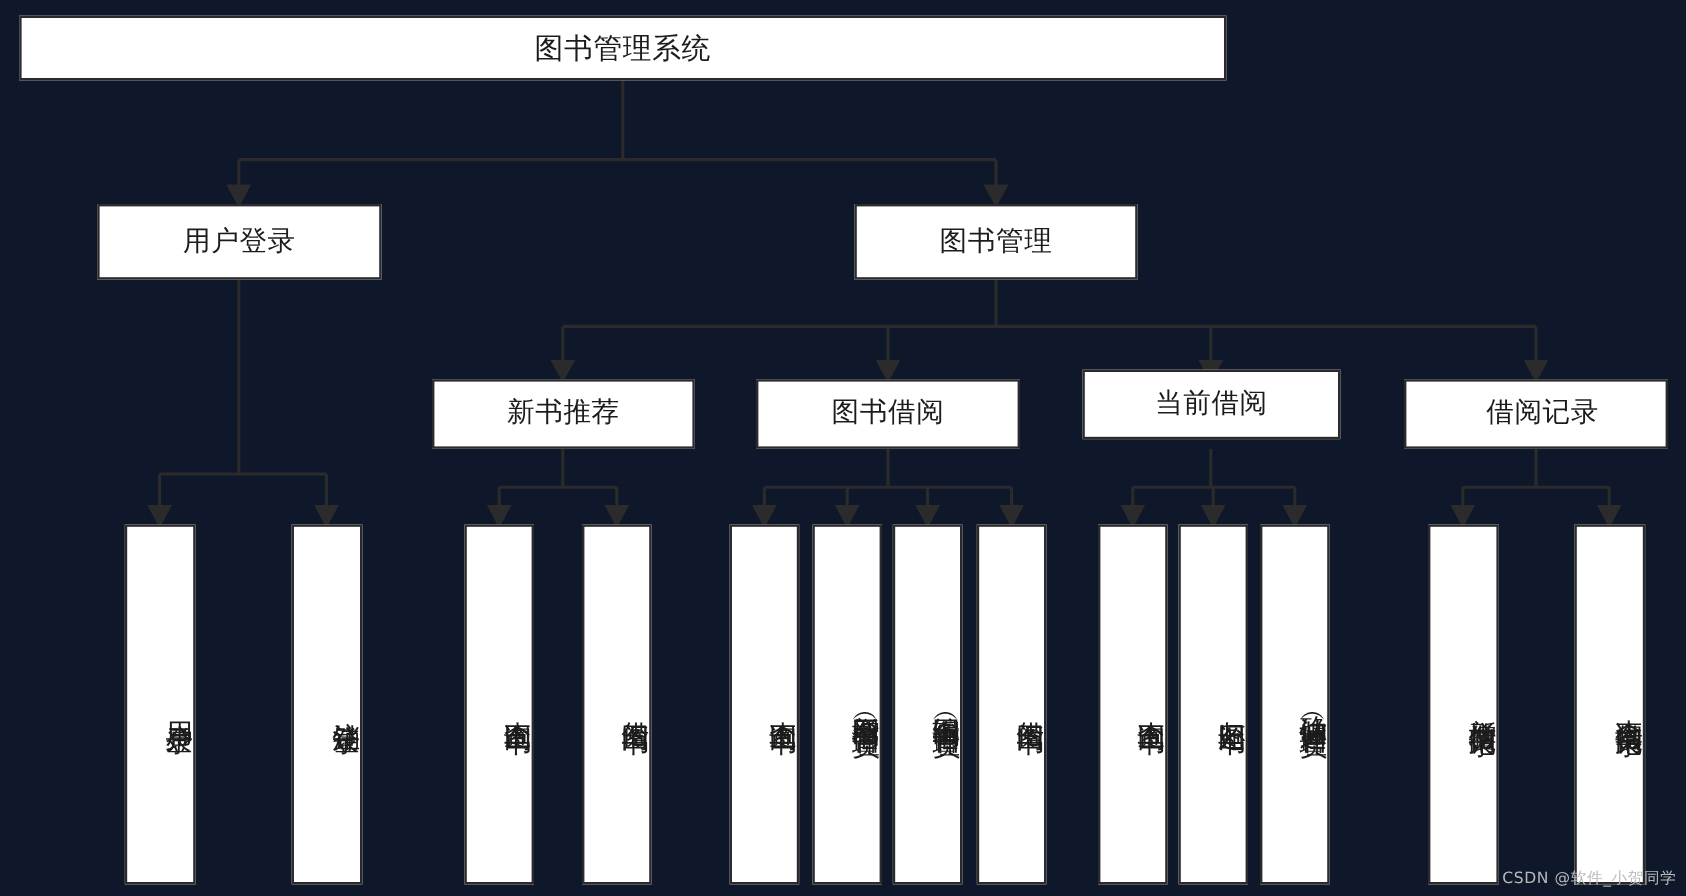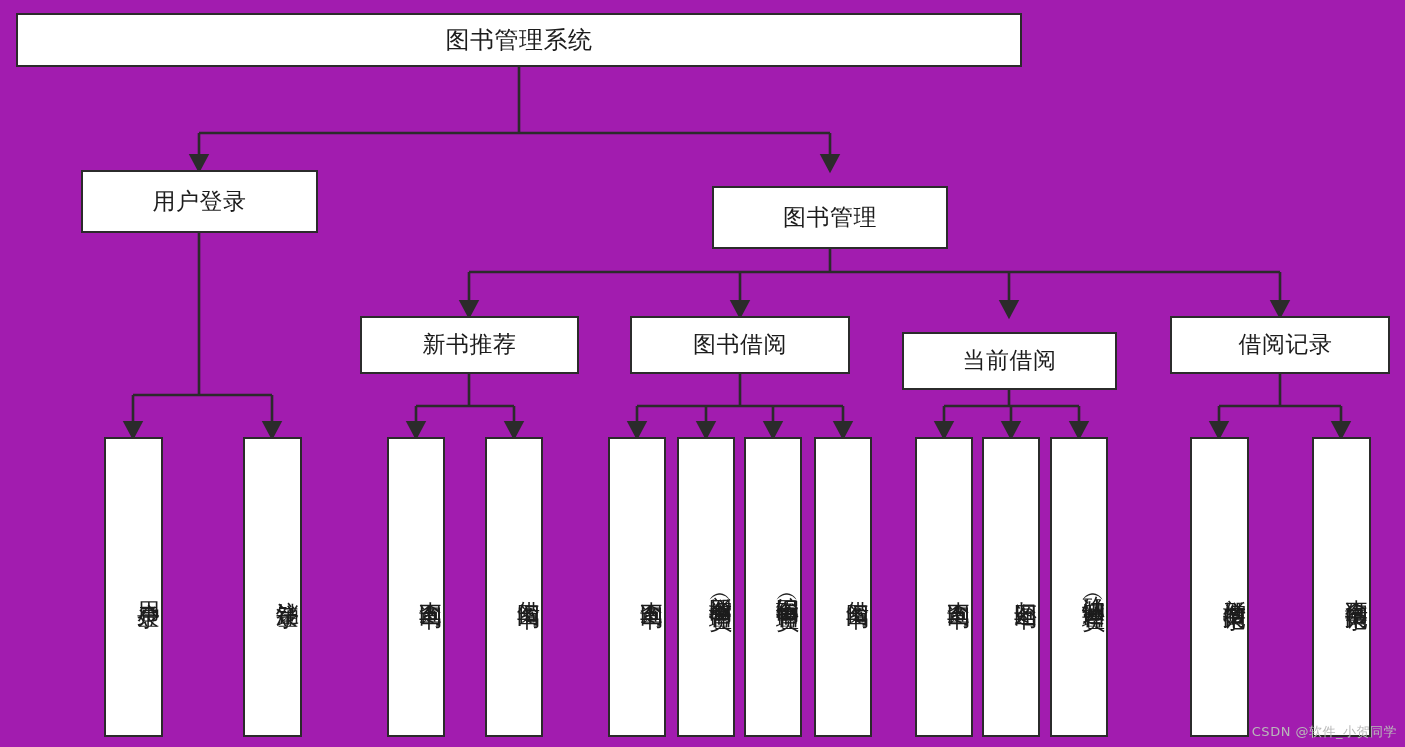--- a/index.html
+++ b/index.html
@@ -7,21 +7,21 @@
     padding: 0;
     background: #ffffff;
   }
   body {
     font-family: "DejaVu Sans", "Liberation Sans", sans-serif;
   }
   #diagram-root {
     position: relative;
     width: 1405px;
     height: 747px;
-    background: #a21caf;
+    background: #0f172a;
     overflow: hidden;
   }
   svg.connectors {
     position: absolute;
     left: 0;
     top: 0;
     width: 1405px;
     height: 747px;
   }
   .node {
@@ -127,31 +127,31 @@
     </g>
   </svg>
 
   <div class="node horiz root" style="left:16px; top:13px; width:1006px; height:54px;">
     <span>图书管理系统</span>
   </div>
 
   <div class="node horiz" style="left:81px; top:170px; width:237px; height:63px;">
     <span>用户登录</span>
   </div>
-  <div class="node horiz" style="left:712px; top:186px; width:236px; height:63px;">
+  <div class="node horiz" style="left:712px; top:170px; width:236px; height:63px;">
     <span>图书管理</span>
   </div>
 
   <div class="node horiz" style="left:360px; top:316px; width:219px; height:58px;">
     <span>新书推荐</span>
   </div>
   <div class="node horiz" style="left:630px; top:316px; width:220px; height:58px;">
     <span>图书借阅</span>
   </div>
-  <div class="node horiz" style="left:902px; top:332px; width:215px; height:58px;justify-content:center;">
+  <div class="node horiz" style="left:902px; top:308px; width:215px; height:58px;justify-content:center;">
     <span>当前借阅</span>
   </div>
   <div class="node horiz" style="left:1170px; top:316px; width:220px; height:58px;padding-left:11px;">
     <span>借阅记录</span>
   </div>
 
   <div class="node vert" style="left:104px; top:437px; width:59px; height:300px;">
     <span class="vlabel">用户登录</span>
   </div>
   <div class="node vert" style="left:243px; top:437px; width:59px; height:300px;">

